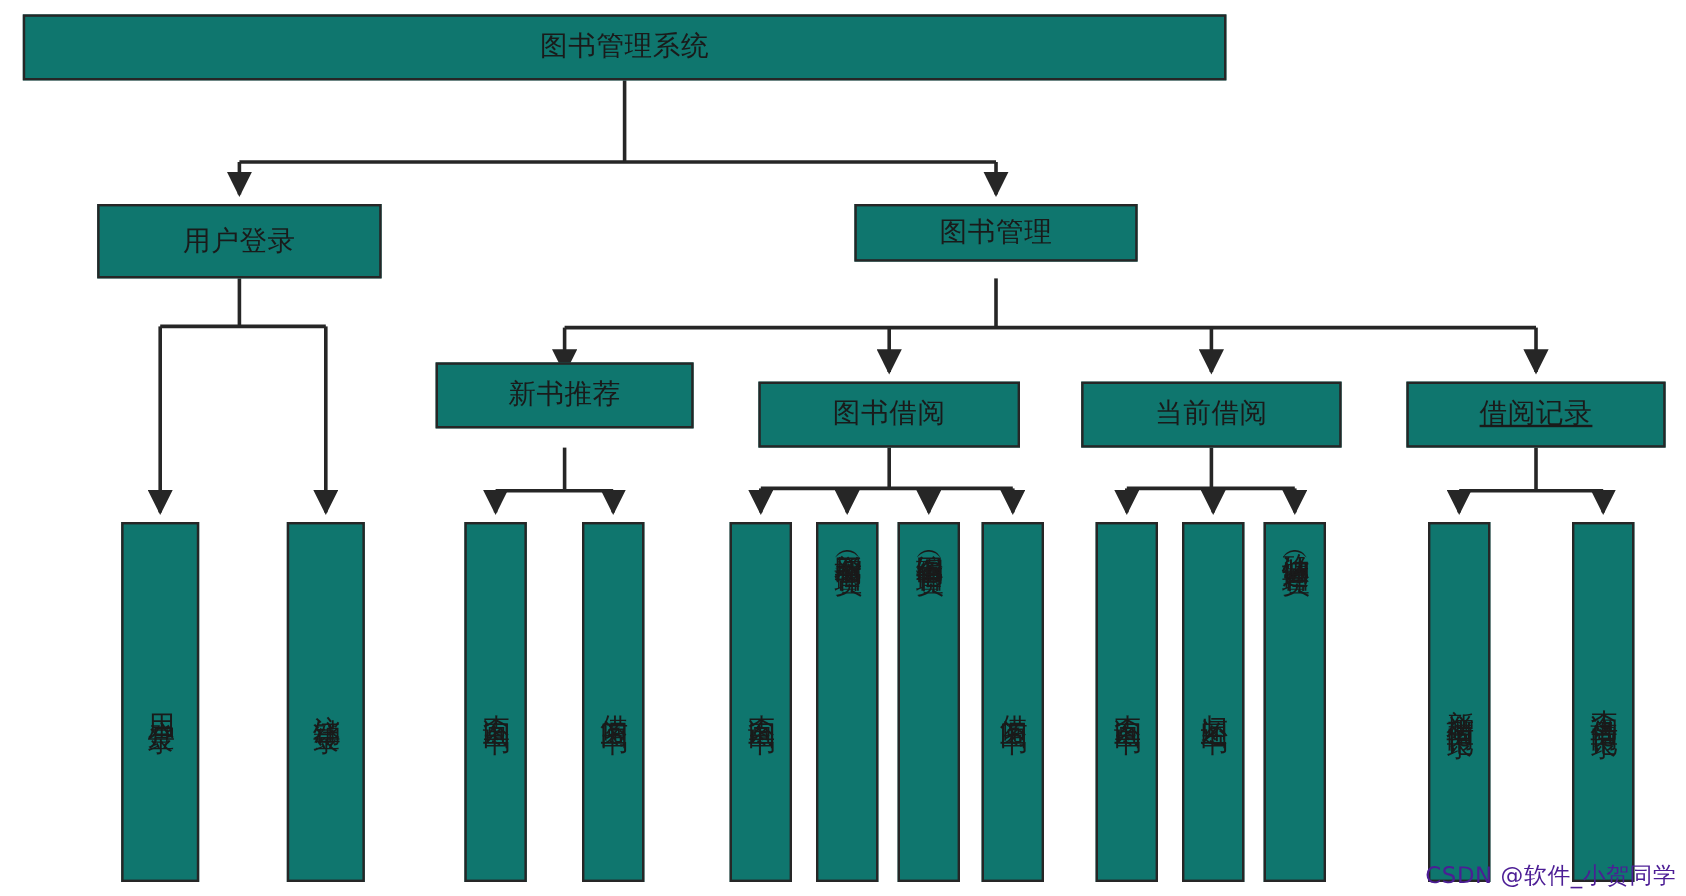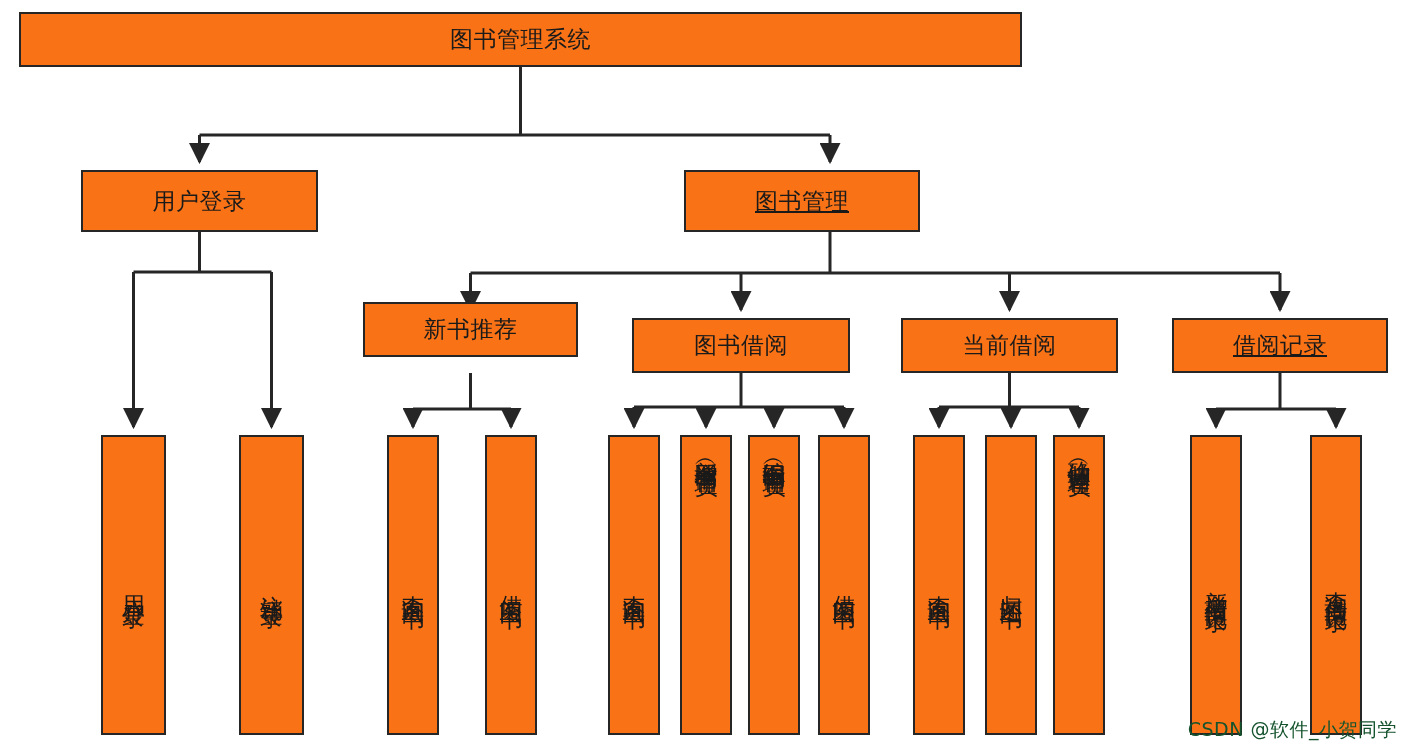--- a/index.html
+++ b/index.html
@@ -24,21 +24,21 @@
     left: 0;
     top: 0;
     width: 1405px;
     height: 747px;
     pointer-events: none;
   }
   .node {
     position: absolute;
     box-sizing: border-box;
     border: 2.5px solid #262626;
-    background: #f97316;
+    background: #0f766e;
     display: flex;
     align-items: center;
     justify-content: center;
     color: #1a1a1a;
   }
   .node-label {
     font-size: 23px;
     line-height: 1.25;
     letter-spacing: 0.5px;
     white-space: nowrap;
@@ -60,21 +60,21 @@
     letter-spacing: 2px;
   }
   .node.leaf.center-text {
     align-items: center;
   }
   .watermark {
     position: absolute;
     right: 8px;
     bottom: 4px;
     font-size: 19px;
-    color: #14532d;
+    color: #4c1d95;
     letter-spacing: 0.5px;
     white-space: nowrap;
   }
 </style>
 </head>
 <body>
 
 <div id="diagram-root">
 
   <svg class="connectors" viewBox="0 0 1405 747" xmlns="http://www.w3.org/2000/svg">
@@ -127,21 +127,21 @@
     </g>
   </svg>
 
   <div class="node" id="node-root" style="left: 19px; top: 12px; width: 1003px; height: 55px;">
     <span class="node-label">图书管理系统</span>
   </div>
 
   <div class="node" id="node-l2-0" style="left: 81px; top: 170px; width: 237px; height: 62px;">
     <span class="node-label">用户登录</span>
   </div>
-  <div class="node" id="node-l2-1" style="left: 684px; top: 170px; width: 236px; height: 62px; text-decoration: underline;">
+  <div class="node" id="node-l2-1" style="left: 712px; top: 170px; width: 236px; height: 48px;">
     <span class="node-label">图书管理</span>
   </div>
 
   <div class="node" id="node-l3-0" style="left: 363px; top: 302px; width: 215px; height: 55px;">
     <span class="node-label">新书推荐</span>
   </div>
   <div class="node" id="node-l3-1" style="left: 632px; top: 318px; width: 218px; height: 55px;">
     <span class="node-label">图书借阅</span>
   </div>
   <div class="node" id="node-l3-2" style="left: 901px; top: 318px; width: 217px; height: 55px;">

